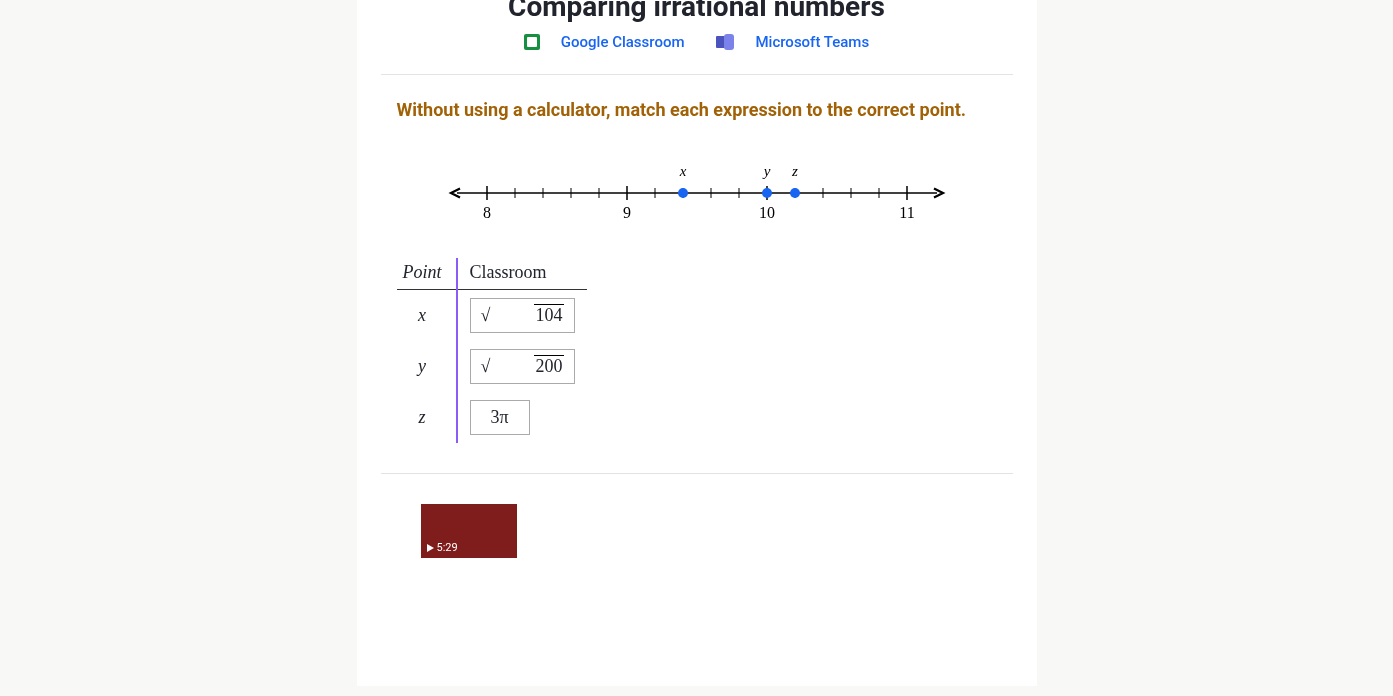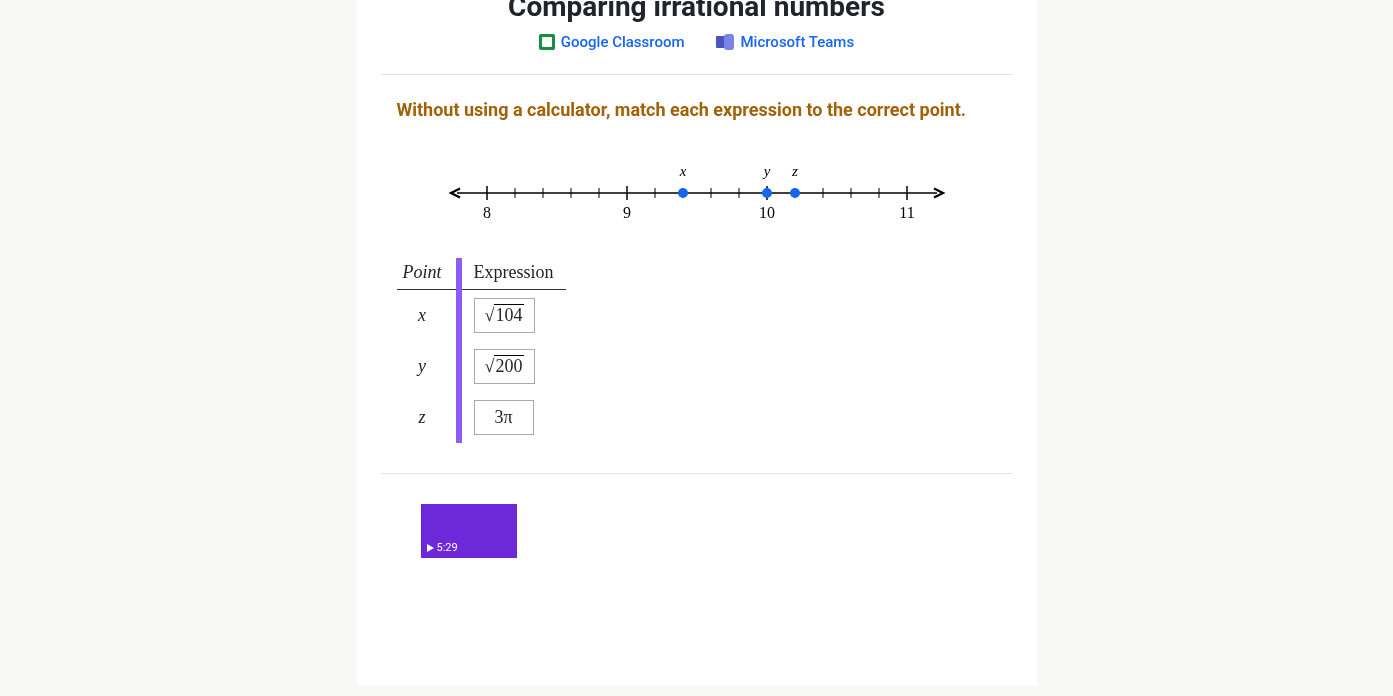--- a/index.html
+++ b/index.html
@@ -28,21 +28,21 @@
     color: #21242c;
     margin-top: -10px;
   }
   .share-row {
     text-align: center;
     padding: 10px 0 20px;
   }
   .share-link {
     display: inline-flex;
     align-items: center;
-    gap: 6px;
+    gap: 21px;
     color: #1865f2;
     font-size: 15px;
     font-weight: 500;
     margin: 0 14px;
     cursor: pointer;
     text-decoration: none;
   }
   .gc-icon {
     width: 16px; height: 16px;
     background: #168f3e;
@@ -94,60 +94,60 @@
     font-family: "Times New Roman", serif;
     font-size: 18px;
   }
   table.pt th {
     font-weight: 400;
     text-align: left;
     padding: 4px 12px 6px;
     border-bottom: 1px solid #333;
   }
   table.pt th:first-child, table.pt td:first-child {
-    border-right: 6px solid #8b5cf6;
+    border-right: 2px solid #8b5cf6;
     text-align: center;
     font-style: italic;
     padding-right: 14px;
     padding-left: 6px;
   }
   table.pt td { padding: 8px 12px; vertical-align: middle; }
   .expr-box {
     display: inline-block;
     border: 1px solid #aaa;
     background: #fff;
     padding: 6px 10px;
     min-width: 60px;
     text-align: center;
     cursor: grab;
     font-style: normal;
   }
   .sqrt { font-style: normal; }
   .sqrt::before { content: "\221A"; }
-  .sqrt span { border-top: 1px solid #000; padding: 0 2px 0 1px; }
+  .sqrt span { border-top: 1px solid #000; padding: 0 2px 0 1px; margin-left: 44px; }
   .related-sec {
     padding: 30px 40px 0;
     border-top: 1px solid #e3e3e3;
     margin: 0 24px;
   }
   .related-sec h3 {
     font-size: 15px;
     font-weight: 700;
     color: #21242c;
     margin-bottom: 18px;
   }
   .video-row {
     display: flex;
     align-items: center;
     gap: 18px;
     cursor: pointer;
   }
   .thumb {
     width: 96px; height: 54px;
-    background: #6d28d9;
+    background: #7f1d1d;
     position: relative;
   }
   .thumb-dur {
     position: absolute;
     left: 6px; bottom: 4px;
     color: #fff;
     font-size: 11px;
     display: flex;
     align-items: center;
     gap: 3px;
@@ -232,21 +232,21 @@
       <text x="330" y="28" text-anchor="middle" font-family="serif" font-style="italic" font-size="15">y</text>
       <text x="358" y="28" text-anchor="middle" font-family="serif" font-style="italic" font-size="15">z</text>
     </svg>
   </div>
 
   <div class="tablewrap">
     <table class="pt">
       <thead>
         <tr>
           <th>Point</th>
-          <th>Expression</th>
+          <th>Classroom</th>
         </tr>
       </thead>
       <tbody>
         <tr>
           <td>x</td>
           <td>
             <span class="expr-box">
               <span class="sqrt"><span>104</span></span>
             </span>
           </td>

